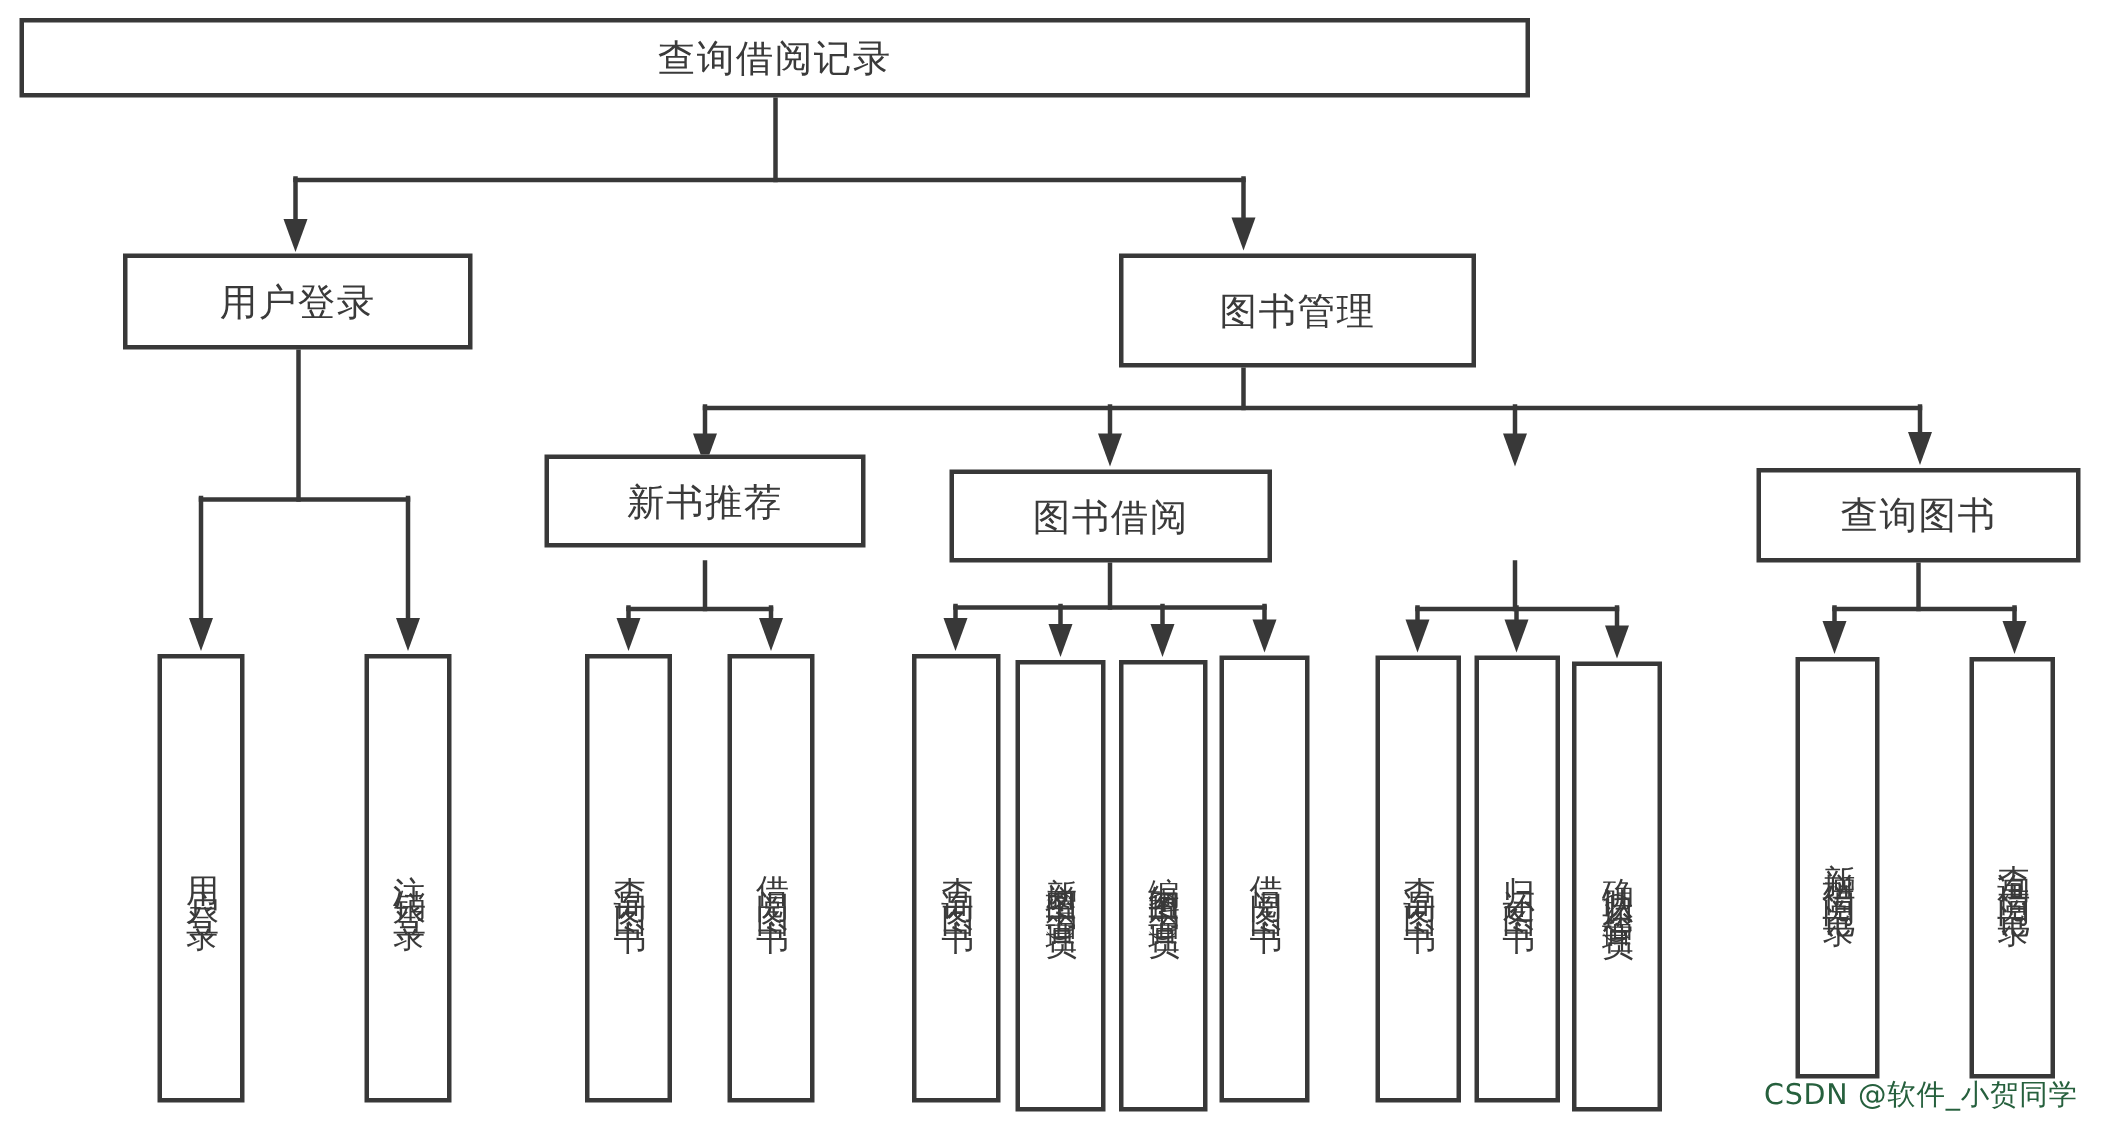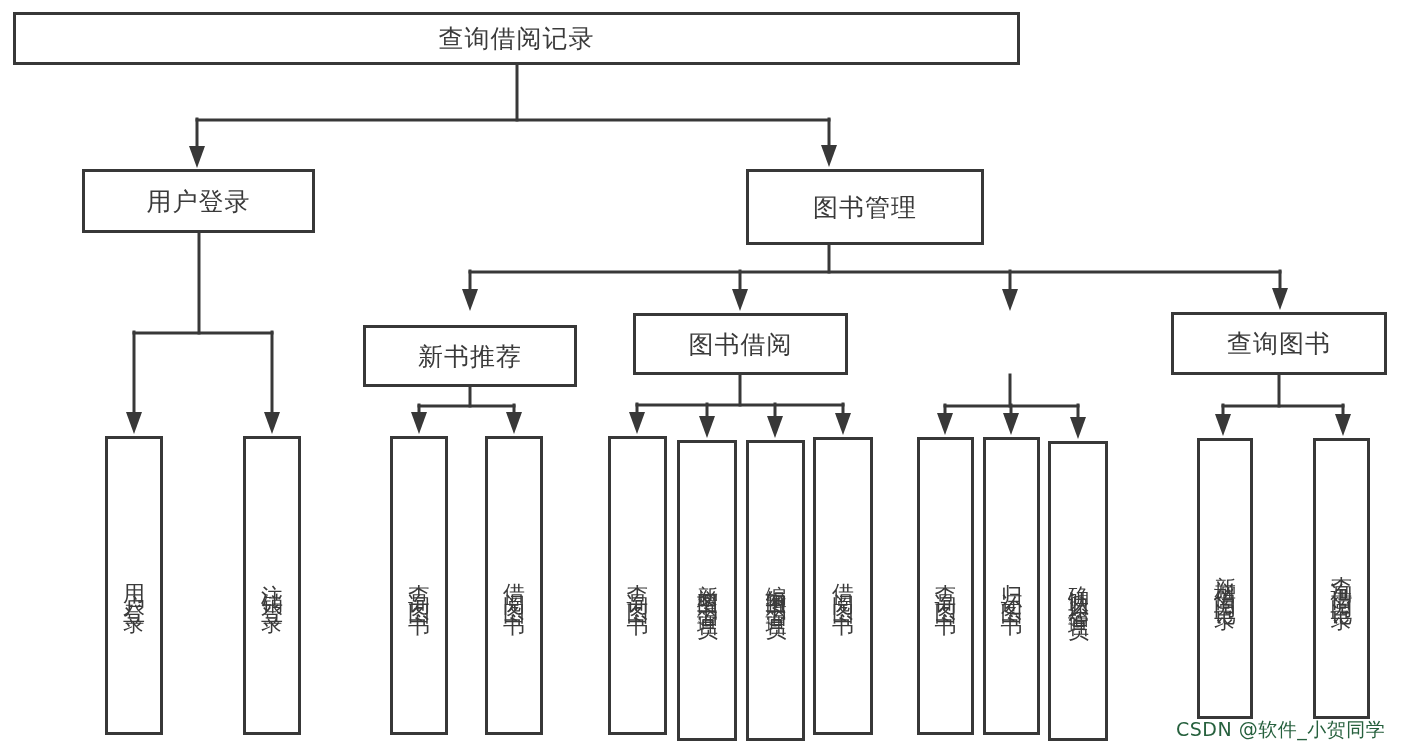--- a/index.html
+++ b/index.html
@@ -101,21 +101,21 @@
     <span>查询借阅记录</span>
   </div>
 
   <div class="box hnode" style="left:82px; top:169px; width:233px; height:64px;">
     <span>用户登录</span>
   </div>
   <div class="box hnode" style="left:710px; top:169px; width:238px; height:76px;margin-left:36px;">
     <span>图书管理</span>
   </div>
 
-  <div class="box hnode" style="left:363px; top:325px; width:214px; height:62px;">
+  <div class="box hnode" style="left:363px; top:303px; width:214px; height:62px;">
     <span>新书推荐</span>
   </div>
   <div class="box hnode" style="left:633px; top:313px; width:215px; height:62px;align-items:center;">
     <span>图书借阅</span>
   </div>
   <div class="box hnode" style="left:1171px; top:312px; width:216px; height:63px;">
     <span>查询图书</span>
   </div>
 
   <div class="box leaf" style="left:105px; top:436px; width:58px; height:299px;">

